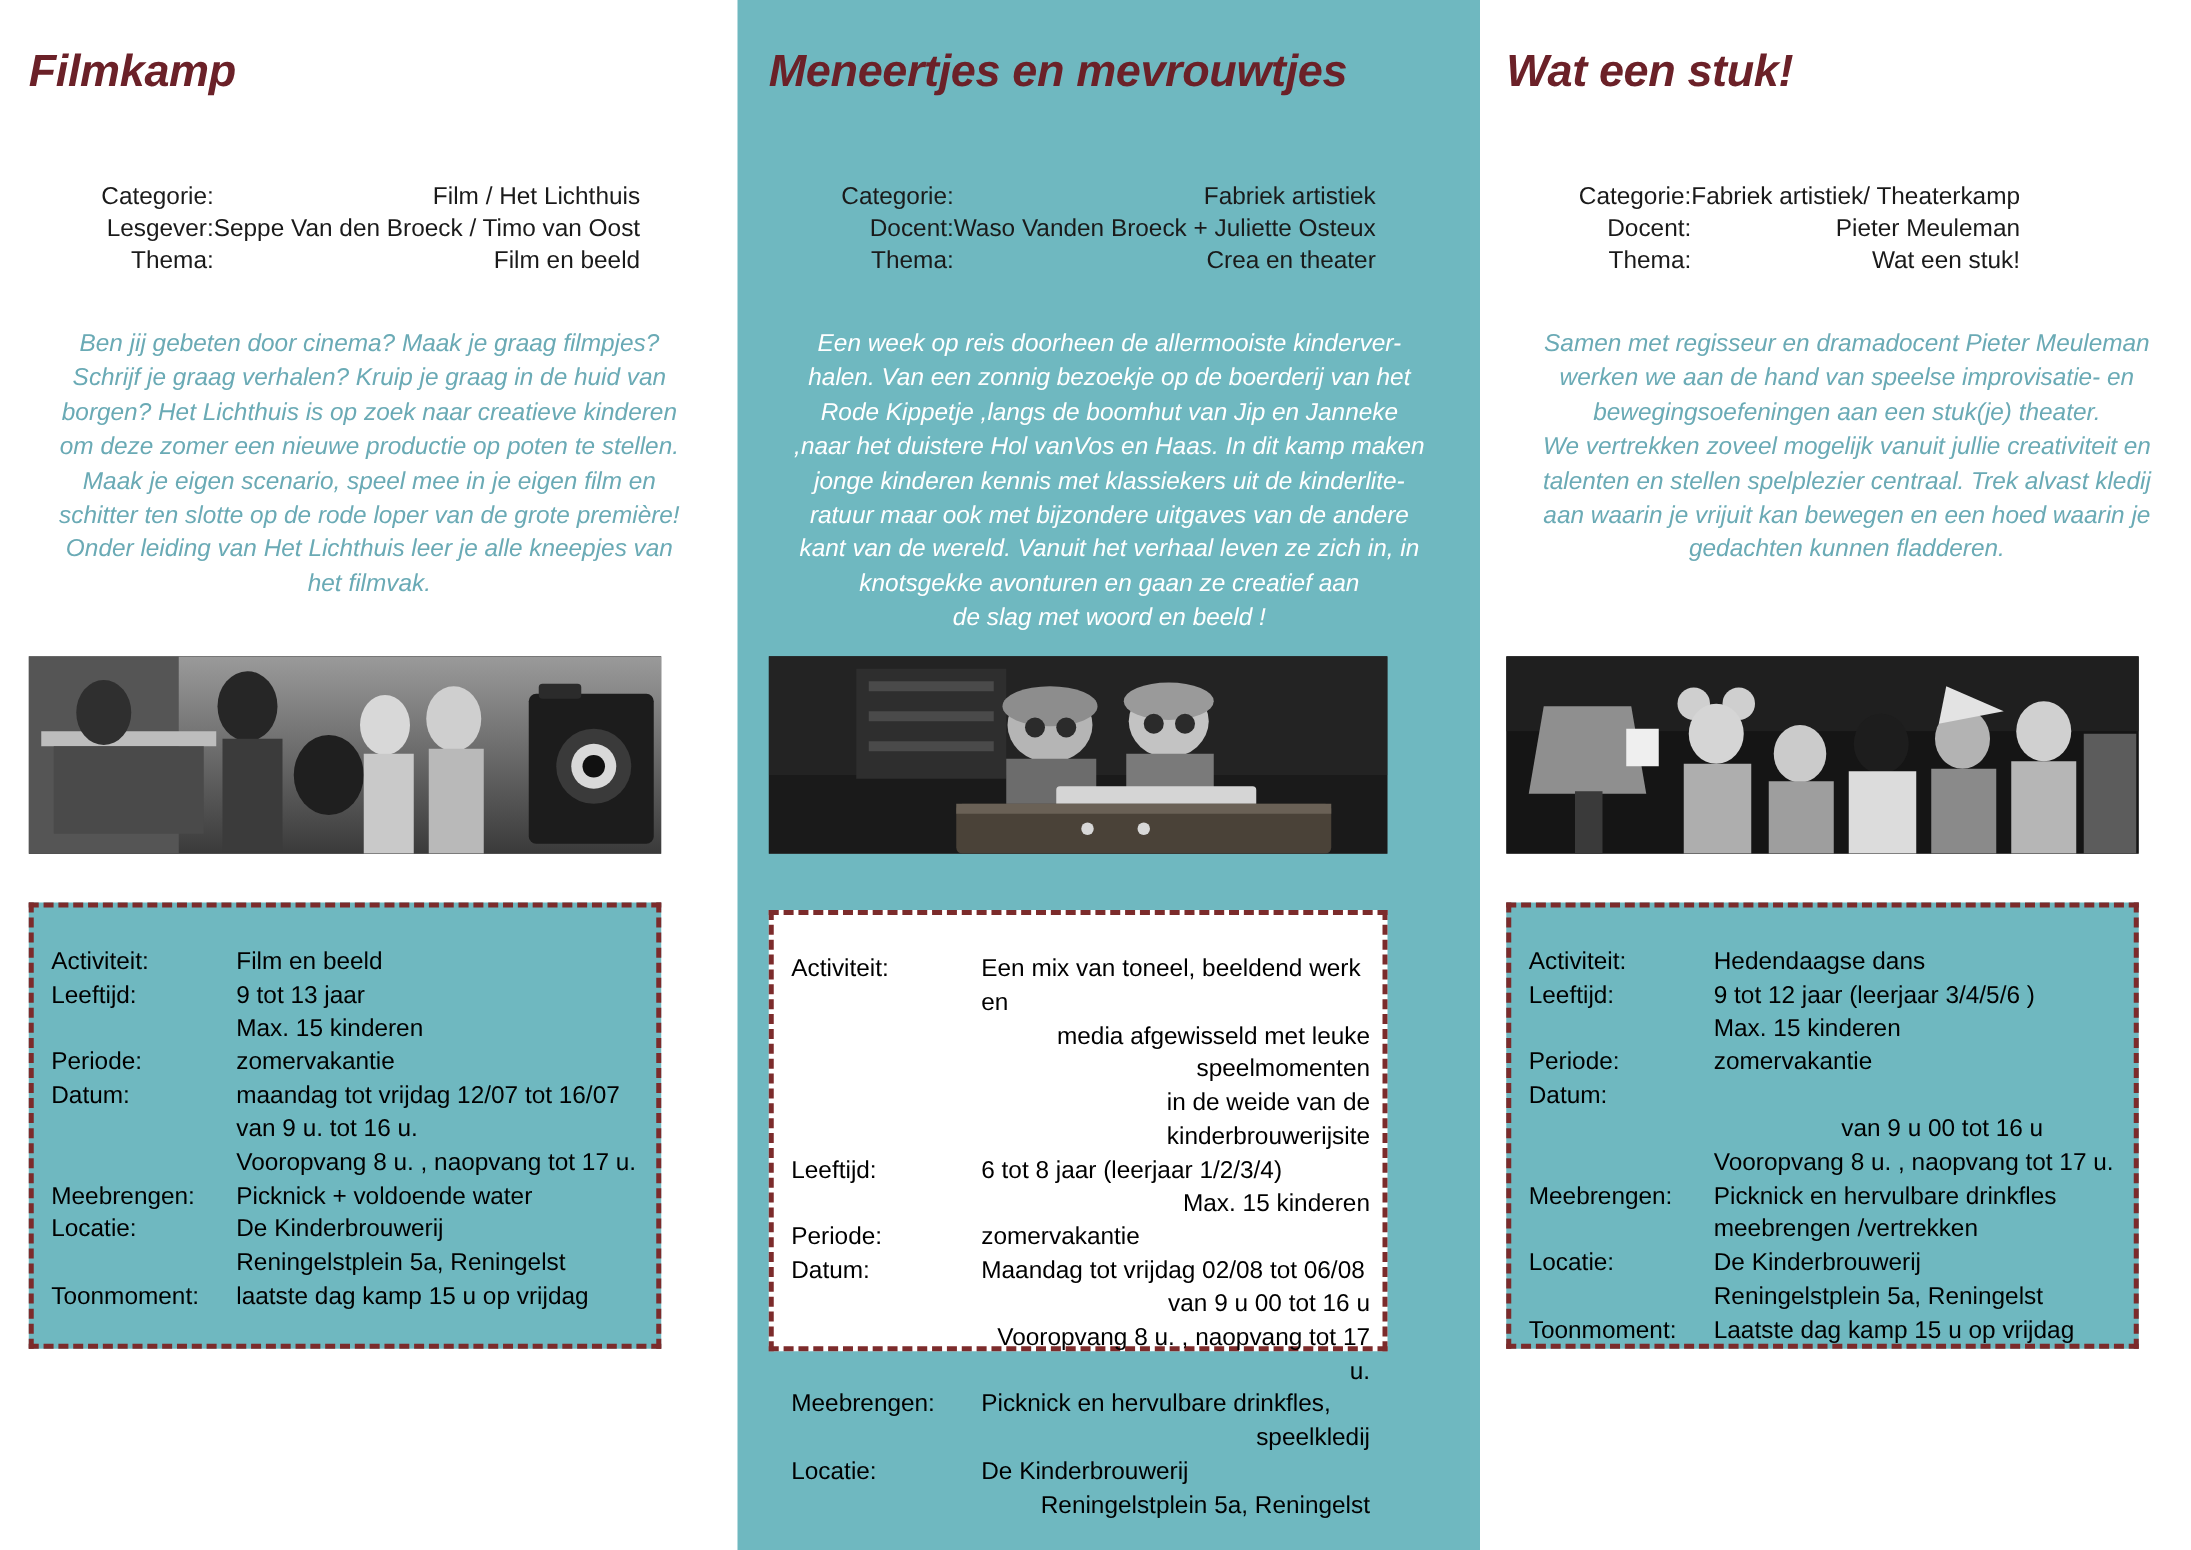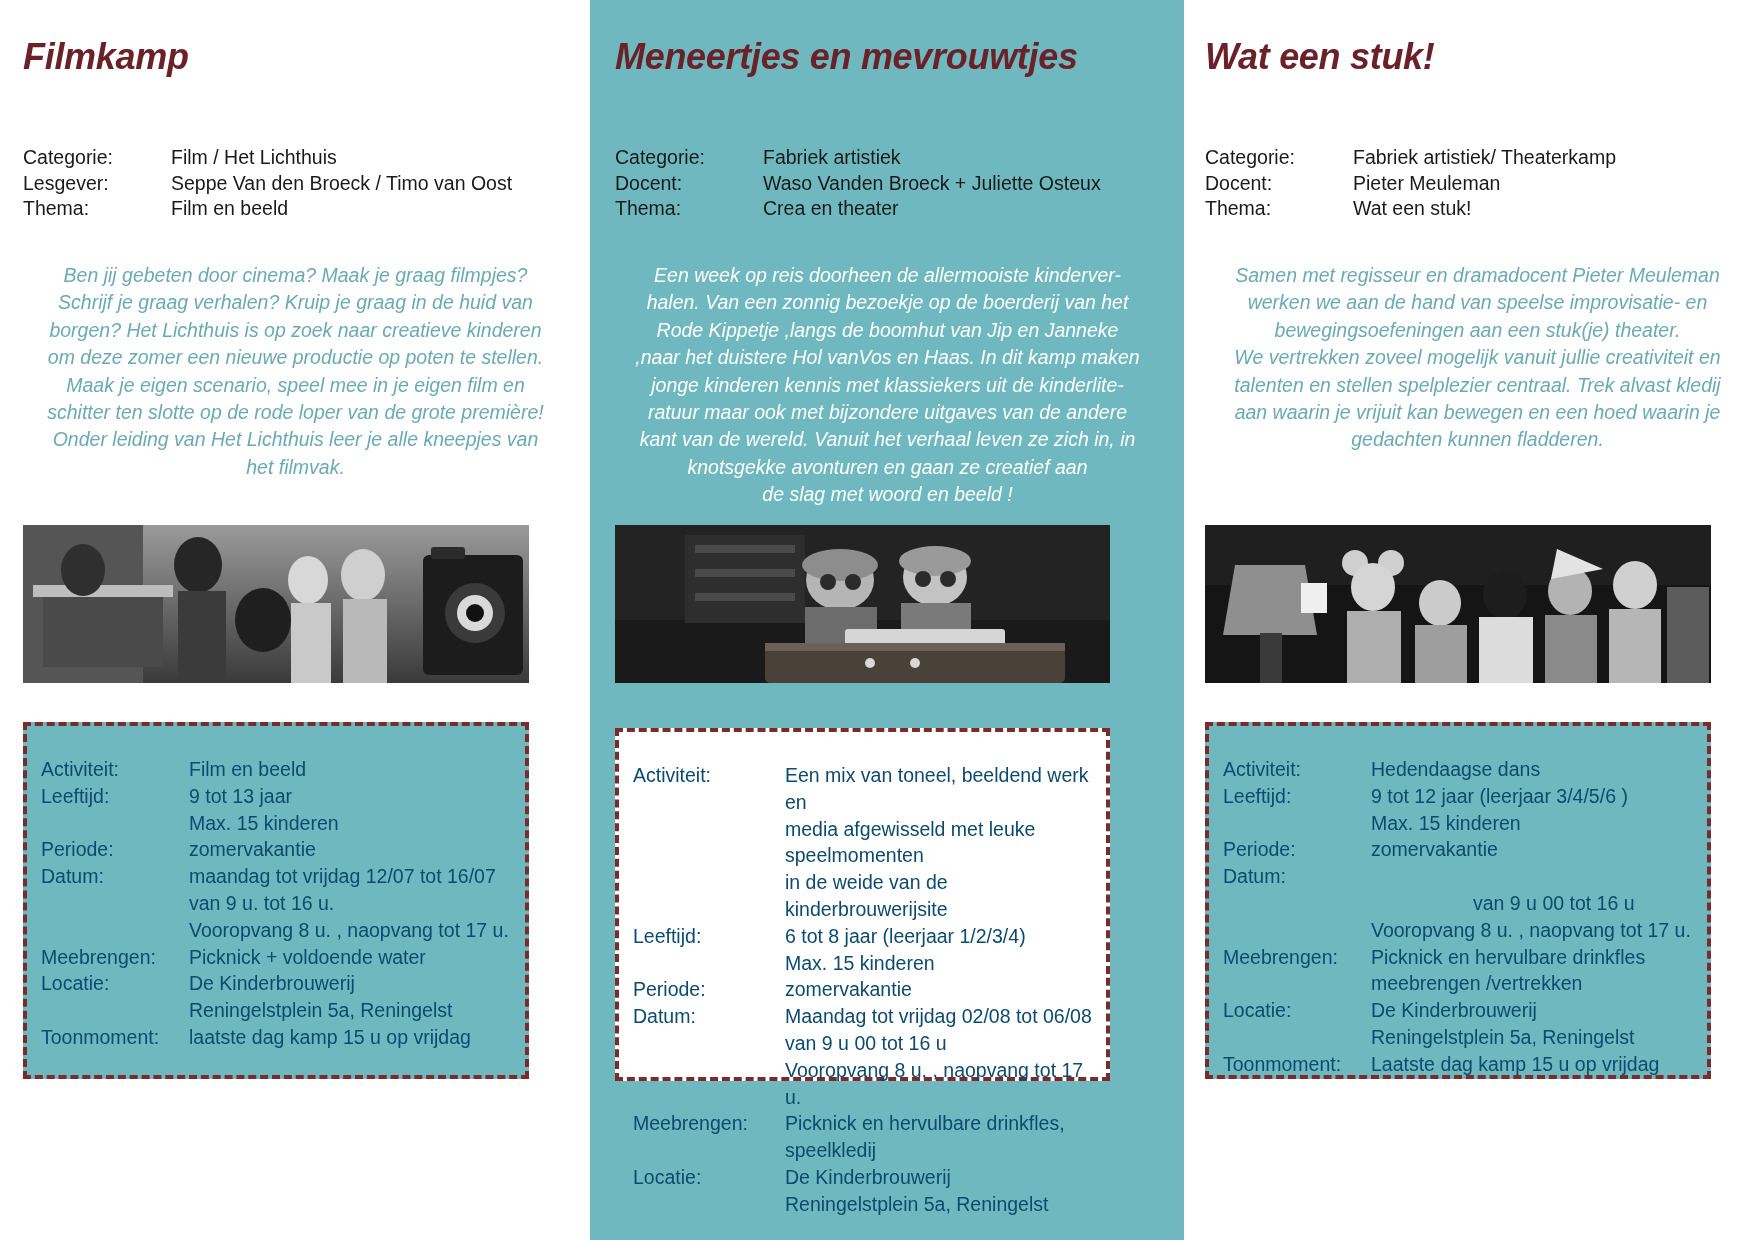--- a/index.html
+++ b/index.html
@@ -54,21 +54,21 @@
   }
 
   .meta {
     position: absolute;
     top: 145px;
     left: 5px;
     font-size: 19.5px;
     color: #1a1a1a;
     line-height: 25.5px;
   }
-  .meta-row { display: flex; }
+  .meta-row { display: flex; text-align: right; }
   .meta-key { width: 148px; flex: 0 0 148px; }
   .meta-val { flex: 1; white-space: nowrap; }
 
   .desc {
     position: absolute;
     top: 262px;
     left: 5px;
     width: 545px;
     font-size: 19.5px;
     font-style: italic;
@@ -92,33 +92,33 @@
 
   .photo svg { display: block; width: 100%; height: 100%; }
 
   .infobox {
     position: absolute;
     left: 5px;
     border: 4px dashed #7c2b2b;
     box-sizing: border-box;
     padding: 30px 10px 16px 14px;
     font-size: 19.5px;
-    color: #0c4a6e;
+    color: #000000;
     line-height: 26.8px;
   }
   .col1 .infobox { top: 722px; width: 506px; height: 357px; background: #6fb8c0; }
   .col2 .infobox { top: 728px; width: 495px; height: 353px; background: #ffffff; }
   .col3 .infobox { top: 722px; width: 506px; height: 357px; background: #6fb8c0; }
 
   .ib-row { display: flex; align-items: flex-start; }
   .ib-key { width: 148px; flex: 0 0 148px; }
   .col2 .ib-key { width: 152px; flex: 0 0 152px; }
   .ib-val { flex: 1; }
   .ib-cont { padding-left: 148px; }
-  .col2 .ib-cont { padding-left: 152px; }
+  .col2 .ib-cont { padding-left: 152px; text-align: right; }
   .ib-cont.indent { padding-left: 250px; }
 </style>
 </head>
 <body>
 
 <div class="page">
 
   <div class="teal-band"></div>
 
   <div class="col col1">

